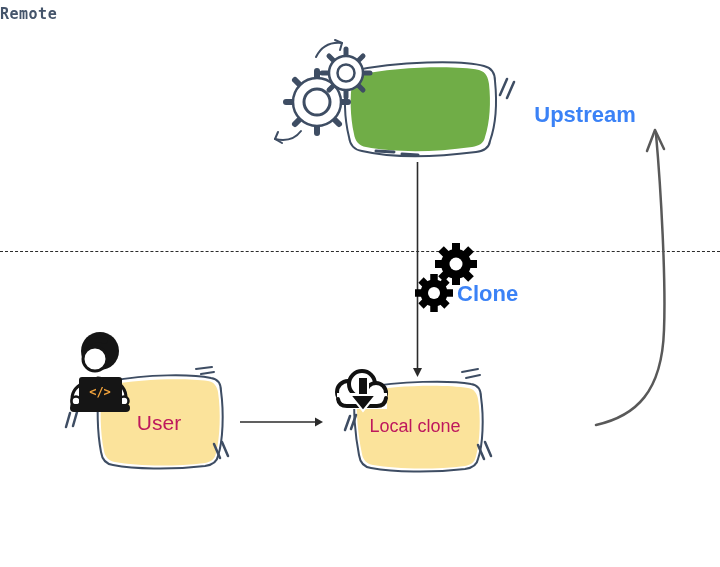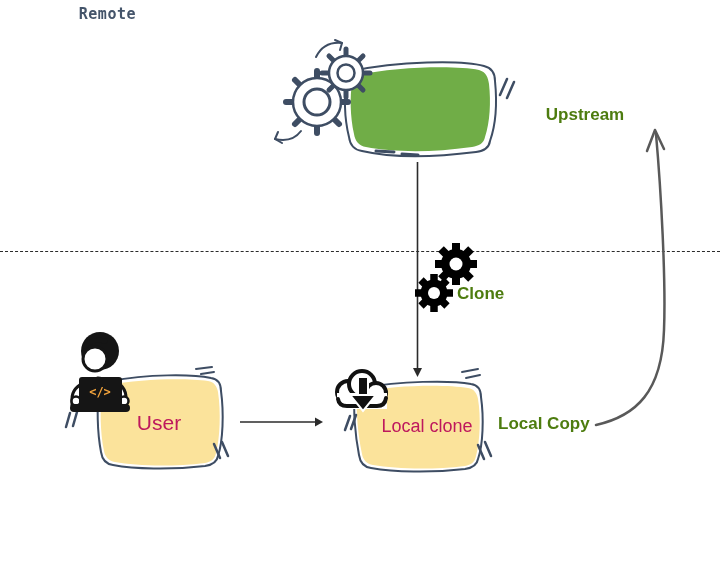--- a/index.html
+++ b/index.html
@@ -11,26 +11,26 @@
     position:absolute;left:0;top:251px;width:720px;height:0;
     border-top:1.5px dashed #2b2b2b;
   }
   svg.scene{position:absolute;left:0;top:0;}
   .node-label{
     position:absolute;color:#be185d;text-align:center;
   }
   .remote-label{
     left:350px;top:87px;width:136px;
     font-family:"DejaVu Sans Mono",monospace;font-size:15px;font-weight:600;
-    line-height:28px;letter-spacing:.5px;color:#44546A;text-align:right;
+    line-height:28px;letter-spacing:.5px;color:#44546A;text-align:left;
   }
   .user-label{left:102px;top:411px;width:114px;font-size:21px;}
-  .localclone-label{left:352px;top:416px;width:150px;font-size:18px;}
+  .localclone-label{left:340px;top:416px;width:150px;font-size:18px;}
   .anno{
-    position:absolute;color:#4d7c0f;font-weight:700;font-size:17px;line-height:23px;
+    position:absolute;color:#3b82f6;font-weight:700;font-size:22px;line-height:23px;
   }
   .upstream{left:505px;top:103px;width:160px;text-align:center;}
   .clone{left:457px;top:282px;}
   .localcopy{left:498px;top:412px;}
 </style>
 </head>
 <body>
 
 <div id="stage">
 
@@ -190,14 +190,13 @@
   <div class="anno upstream">
     <div>Upstream</div>
   </div>
 
   <div class="anno clone">Clone</div>
 
   <div class="node-label user-label">User</div>
 
   <div class="node-label localclone-label">Local clone</div>
 
-  <div class="anno localcopy">Local Copy</div>
 </div>
 
 </body></html>

